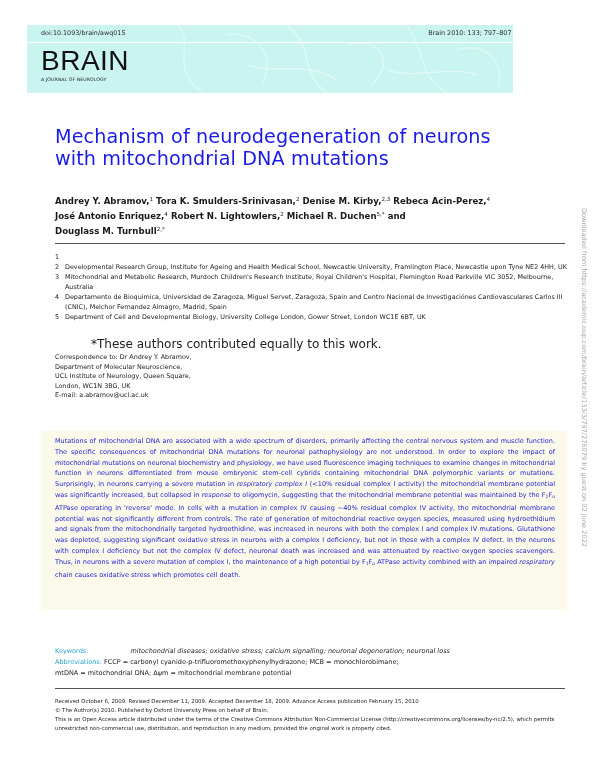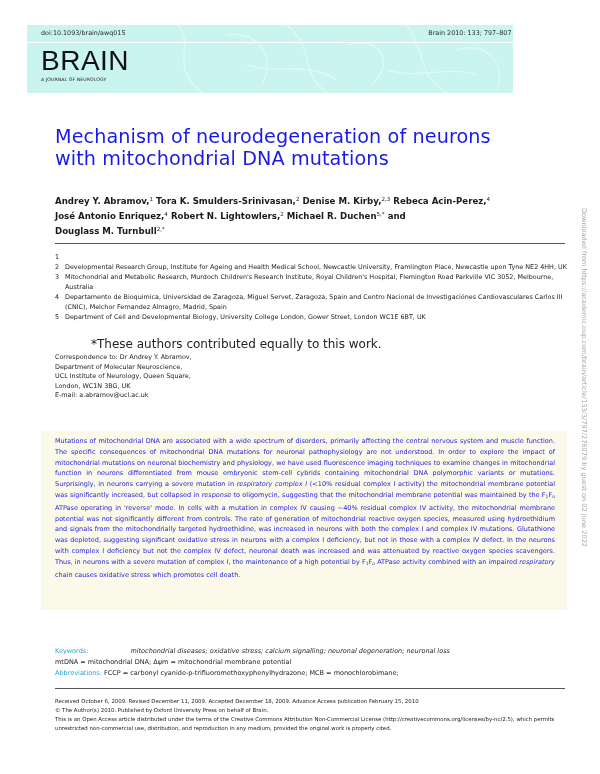--- a/index.html
+++ b/index.html
@@ -151,22 +151,22 @@
 </div>
 
 <div class="abstract-box"></div>
 <div class="abstract"><span>Mutations of mitochondrial DNA are associated with a wide spectrum of disorders, primarily affecting the central nervous system and muscle function. The specific consequences of mitochondrial DNA mutations for neuronal pathophysiology are not understood. In order to explore the impact of mitochondrial mutations on neuronal biochemistry and physiology, we have used fluorescence imaging techniques to examine changes in mitochondrial function in neurons differentiated from mouse embryonic stem-cell cybrids containing mitochondrial DNA polymorphic variants or mutations. Surprisingly, in neurons carrying a severe mutation in </span><i>respiratory complex I</i><span> (&lt;10% residual complex I activity) the mitochondrial membrane potential was significantly increased, but collapsed in </span><i>response</i><span> to oligomycin, suggesting that the mitochondrial membrane potential was maintained by the F</span><sub>1</sub><span>F</span><sub>o</sub><span> ATPase operating in 'reverse' mode. In cells with a mutation in complex IV causing ~40% residual complex IV activity, the mitochondrial membrane potential was not significantly different from controls. The rate of generation of mitochondrial reactive oxygen species, measured using hydroethidium and signals from the mitochondrially targeted hydroethidine, was increased in neurons with both the complex I and complex IV mutations. Glutathione was depleted, suggesting significant oxidative stress in neurons with a complex I deficiency, but not in those with a complex IV defect. In the neurons with complex I deficiency but not the complex IV defect, neuronal death was increased and was attenuated by reactive oxygen species scavengers. Thus, in neurons with a severe mutation of complex I, the maintenance of a high potential by F</span><sub>1</sub><span>F</span><sub>o</sub><span> ATPase activity combined with an impaired </span><i>respiratory</i><span> chain causes oxidative stress which promotes cell death.</span></div>
 
 <div class="keywords">
   <span class="kw-label">Keywords:</span>
   <span class="kw-value">mitochondrial diseases; oxidative stress; calcium signalling; neuronal degeneration; neuronal loss</span>
 </div>
 <div class="abbr-block">
+  <div><span class="kw-label">Abbreviations:</span> <span>FCCP = carbonyl cyanide-p-trifluoromethoxyphenylhydrazone; MCB = monochlorobimane;</span></div>
   <div>mtDNA = mitochondrial DNA; Δψm = mitochondrial membrane potential</div>
-  <div><span class="kw-label">Abbreviations:</span> <span>FCCP = carbonyl cyanide-p-trifluoromethoxyphenylhydrazone; MCB = monochlorobimane;</span></div>
 </div>
 
 <div class="rule" style="top:688px;"></div>
 
 <div class="pub-info">
   <div>Received October 6, 2009. Revised December 11, 2009. Accepted December 18, 2009. Advance Access publication February 15, 2010</div>
   <div>© The Author(s) 2010. Published by Oxford University Press on behalf of Brain.</div>
   <div>This is an Open Access article distributed under the terms of the Creative Commons Attribution Non-Commercial License (http://creativecommons.org/licenses/by-nc/2.5), which permits unrestricted non-commercial use, distribution, and reproduction in any medium, provided the original work is properly cited.</div>
 </div>
 

